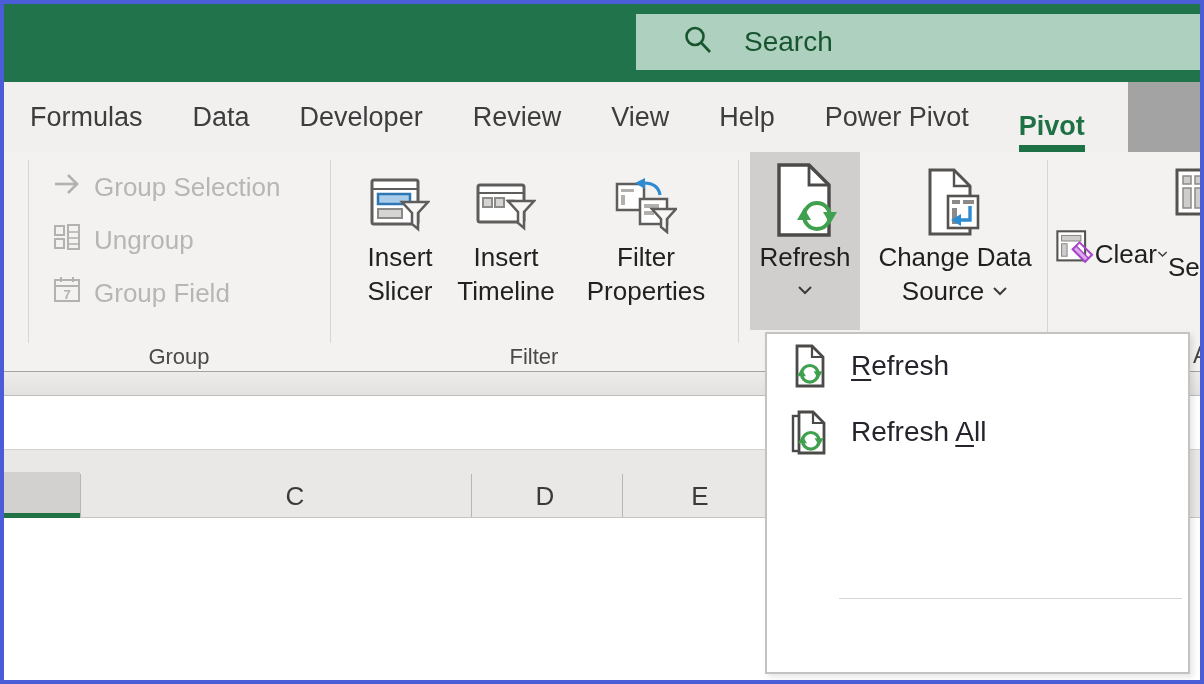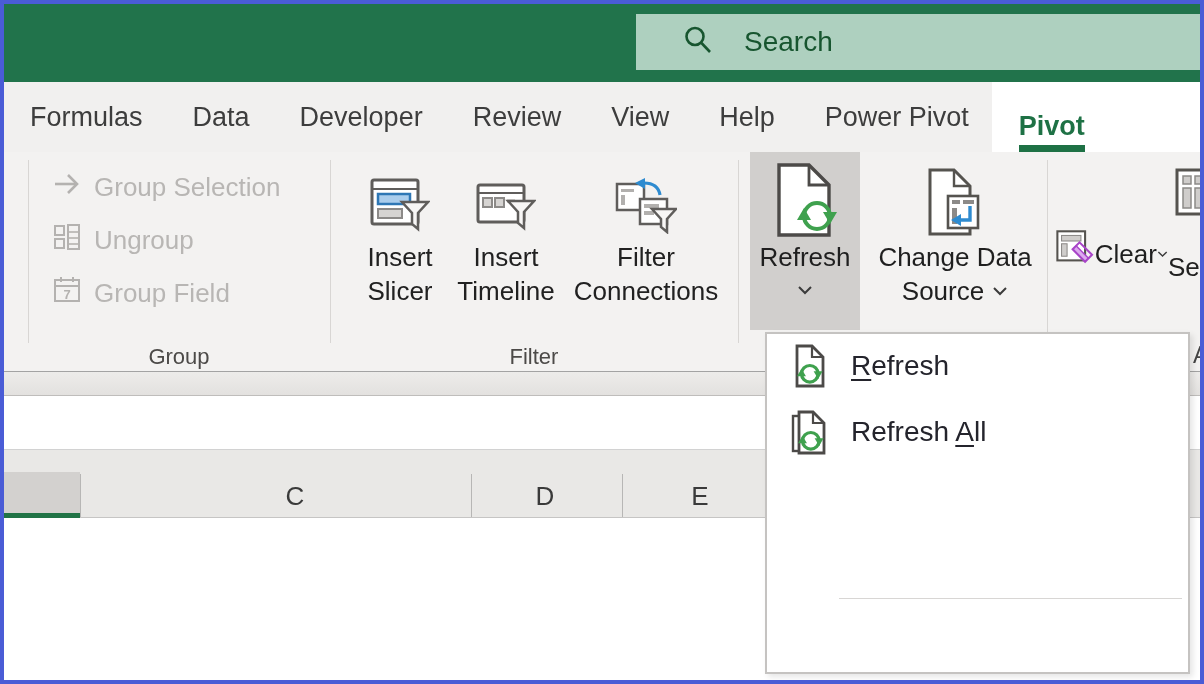--- a/index.html
+++ b/index.html
@@ -1,27 +1,27 @@
 <!DOCTYPE html>
 <html><head>
 <meta charset="utf-8">
 <style>
   * { margin:0; padding:0; box-sizing:border-box; }
   body { font-family:"Liberation Sans","DejaVu Sans",sans-serif; }
   .frame { position:relative; width:1204px; height:684px; background:#4a5cd6; }
-  .screen { position:absolute; left:4px; top:4px; width:1196px; height:676px; background:#ffffff; overflow:hidden; }
+  .screen { position:absolute; left:4px; top:4px; width:1196px; height:676px; background:#a3a3a3; overflow:hidden; }
 
   
   .titlebar { position:absolute; left:0; top:0; width:1196px; height:78px; background:#21734b; }
   .searchbox { position:absolute; left:632px; top:10px; width:600px; height:56px; background:#aed0bf;
                display:flex; align-items:center; padding-left:46px; gap:30px; }
   .search-label { font-size:28px; color:#17552f; }
 
   
-  .tabrow { position:absolute; left:0; top:78px; width:988px; height:70px; background:#f1f0ef;
+  .tabrow { position:absolute; left:0; top:78px; width:1124px; height:70px; background:#f1f0ef;
             display:flex; align-items:stretch; padding-left:26px; gap:50px; }
   .tab { display:flex; align-items:center; font-size:27px; color:#3d3d3d; white-space:nowrap; }
   .tab.active { color:#1e7145; font-weight:bold; border-bottom:7px solid #1e7145; padding-top:25px; }
 
   
   .ribbon { position:absolute; left:0; top:148px; width:1196px; height:220px; background:#f3f2f1;
             border-bottom:1px solid #a3a3a3; }
   .vdiv { position:absolute; top:8px; bottom:28px; width:1px; background:#d8d6d4; }
   .rgroup-label { position:absolute; top:192px; font-size:22px; color:#4c4a48; text-align:center; }
   .grp-item { position:absolute; left:48px; height:38px; display:flex; align-items:center; gap:12px;
@@ -188,21 +188,21 @@
             <rect x="6" y="11" width="13" height="3" fill="#b2b0ae"></rect>
             <rect x="6" y="17" width="4" height="10" fill="#b2b0ae"></rect>
             <path d="M45 17 Q43 5 29 5" fill="none" stroke="#2e8bd0" stroke-width="3.2"></path>
             <polygon points="30,0 20,5 30,11" fill="#2e8bd0"></polygon>
             <rect x="25" y="21" width="27" height="25" fill="#fff" stroke="#5f5d5b" stroke-width="2.5"></rect>
             <rect x="29" y="26" width="15" height="4" fill="#b2b0ae"></rect>
             <rect x="29" y="33" width="10" height="4" fill="#b2b0ae"></rect>
             <polygon points="37,31 61,31 52,41 52,54 46,49 46,41" fill="#f7f6f5" stroke="#5f5d5b" stroke-width="2.5"></polygon>
           </svg>
       <span class="lbl">Filter</span>
-      <span class="lbl">Connections</span>
+      <span class="lbl">Properties</span>
     </div>
     <div class="rgroup-label" style="left:326px;width:408px">Filter</div>
 
     <div class="refresh-btn">
       <svg width="68" height="76" viewBox="0 0 68 76">
         <path d="M8 3 H38 L58 23 V73 H8 Z" fill="#fff" stroke="#4c4a48" stroke-width="3.4"></path>
         <path d="M38 3 V23 H58" fill="none" stroke="#4c4a48" stroke-width="2.8"></path>
         <g transform="translate(26,34)">
           <path d="M7 20 A13 13 0 0 1 33 20" fill="none" stroke="#3fa14e" stroke-width="4"></path>
           <path d="M33 20 A13 13 0 0 1 7 20" fill="none" stroke="#3fa14e" stroke-width="4"></path>

